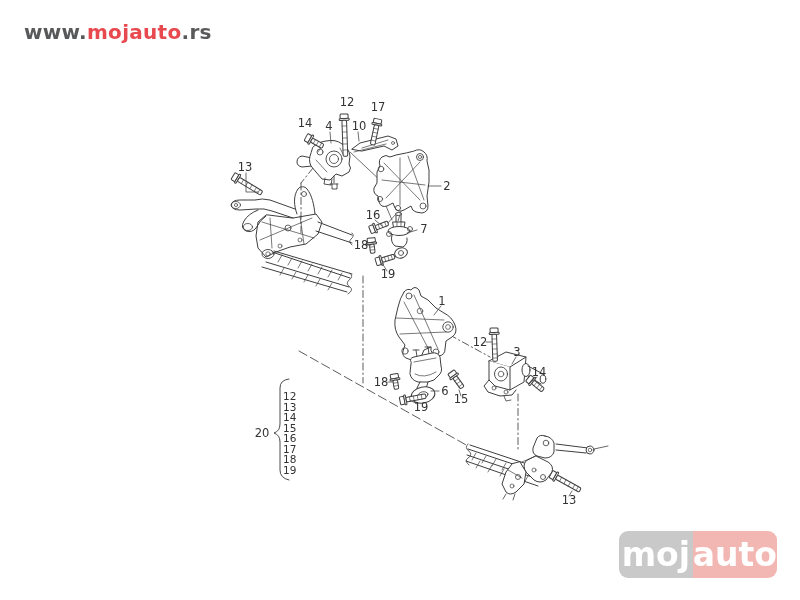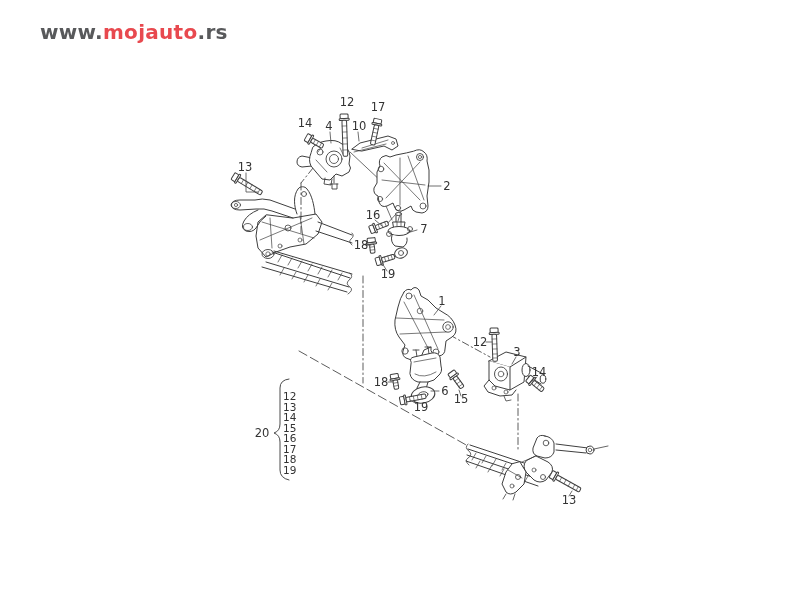--- a/index.html
+++ b/index.html
@@ -1,18 +1,18 @@
 <!DOCTYPE html>
 <html><head>
 <meta charset="utf-8">
 <style>
   html,body{margin:0;padding:0;background:#ffffff;}
   #page{position:relative;width:800px;height:600px;background:#fff;overflow:hidden;
         font-family:"DejaVu Sans",sans-serif;}
-  .site-url{position:absolute;left:40px;top:20px;font-size:20px;font-weight:bold;
+  .site-url{position:absolute;left:24px;top:20px;font-size:20px;font-weight:bold;
             letter-spacing:.3px;color:#58595b;}
   .site-url .brand{color:#e8494f;}
   svg text{font-family:"DejaVu Sans",sans-serif;fill:#333;font-size:11.5px;}
   svg text.small{font-size:10.5px;}
   .logo{position:absolute;left:619px;top:531px;width:158px;height:47px;border-radius:9px;
         overflow:hidden;display:flex;}
   .logo .seg{display:flex;align-items:center;justify-content:center;
              font-weight:bold;font-size:33px;color:#fff;line-height:1;}
   .logo .seg.gray{background:#c9c9c9;width:78px;}
   .logo .seg.pink{background:#f2b7b2;flex:1;}
@@ -273,14 +273,22 @@
       <text class="small" x="283" y="410.5">13</text>
       <text class="small" x="283" y="421">14</text>
       <text class="small" x="283" y="431.5">15</text>
       <text class="small" x="283" y="442">16</text>
       <text class="small" x="283" y="452.5">17</text>
       <text class="small" x="283" y="463">18</text>
       <text class="small" x="283" y="473.5">19</text>
     </g>
   </svg>
 
+  <div class="logo">
+    <div class="seg gray">
+        <span>moj</span>
+      </div>
+    <div class="seg pink">
+        <span>auto</span>
+      </div>
+  </div>
 
 </div>
 
 </body></html>

